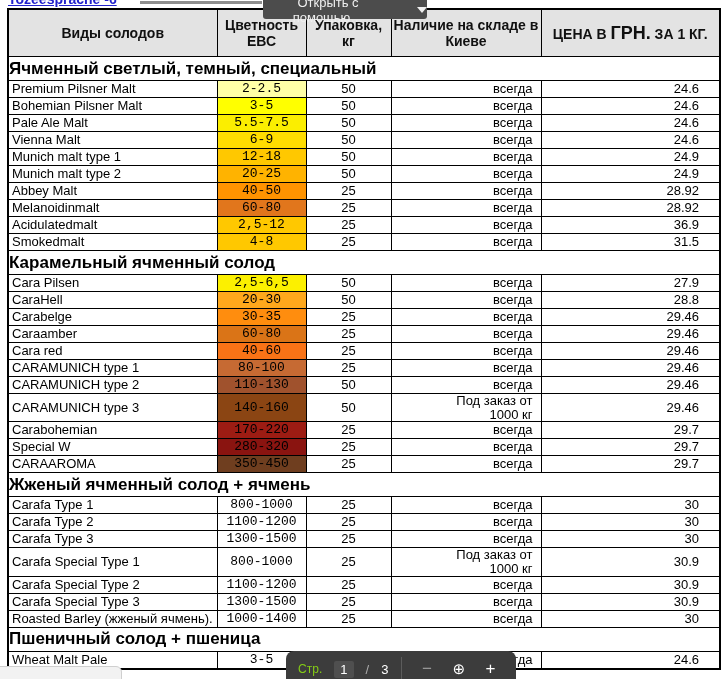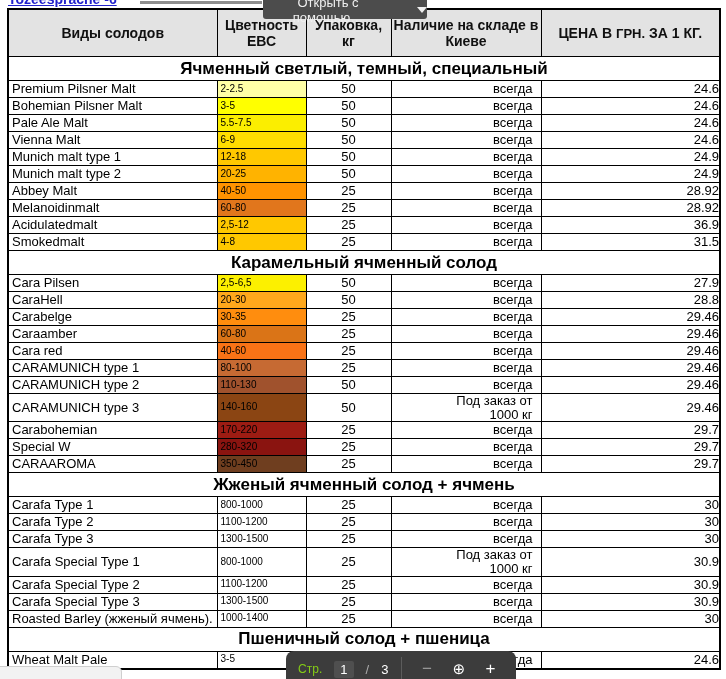--- a/index.html
+++ b/index.html
@@ -18,29 +18,29 @@
     font:13px "Liberation Sans",sans-serif;display:flex;align-items:center;
     justify-content:center;gap:24px;cursor:pointer;padding:0;z-index:5;}
   .caret{width:0;height:0;border-left:5px solid transparent;border-right:5px solid transparent;
     border-top:6px solid #efefef;display:inline-block;}
   
   table{position:absolute;left:7px;top:8px;width:712px;border-collapse:collapse;
     table-layout:fixed;border:2px solid #000;}
   th,td{border:1px solid #000;overflow:hidden;}
   th{background:#e3e3e3;font-weight:bold;font-size:14px;height:46px;padding:0 2px;
     line-height:1.15;text-align:center;color:#111;}
-  th .big{font-size:13px;}
-  tr.section td{font-weight:bold;font-size:17px;text-align:center;height:23px;
+  th .big{font-size:18px;}
+  tr.section td{font-weight:bold;font-size:17px;height:23px;
     padding:0;color:#000;background:#fff;}
   td{font-size:13px;height:16px;padding:0 3px;line-height:1.05;color:#000;background:#fff;}
   td.cell-name{text-align:left;padding-left:3px;border-radius:6px;}
-  td.cell-ebc{text-align:left;font-family:Liberation Sans, sans-serif;font-size:10px;}
+  td.cell-ebc{text-align:center;font-family:Liberation Mono, monospace;font-size:13px;}
   td.cell-pack{text-align:center;}
   td.cell-avail{text-align:right;padding-right:8px;padding-left:40px;}
-  td.cell-price{text-align:right;padding-right:0;}
+  td.cell-price{text-align:right;padding-right:20px;}
   
   .toolbar{position:absolute;left:286px;top:651px;width:230px;height:36px;
     background:#3c3c3c;border-radius:8px;display:flex;align-items:center;z-index:6;}
   .tseg{flex:1;display:flex;align-items:center;justify-content:space-evenly;height:100%;}
   .tdivider{width:1px;height:24px;background:#5c5c5c;}
   .tlabel{color:#84cc16;font-size:12px;}
   .tnum{color:#fff;font-size:13px;}
   .pagebox{background:#4f4f4f;border-radius:2px;padding:1px 6px;}
   .tsep{color:#ababab;font-size:13px;}
   .zoom-out{color:#9a9a9a;font-size:17px;cursor:pointer;}

